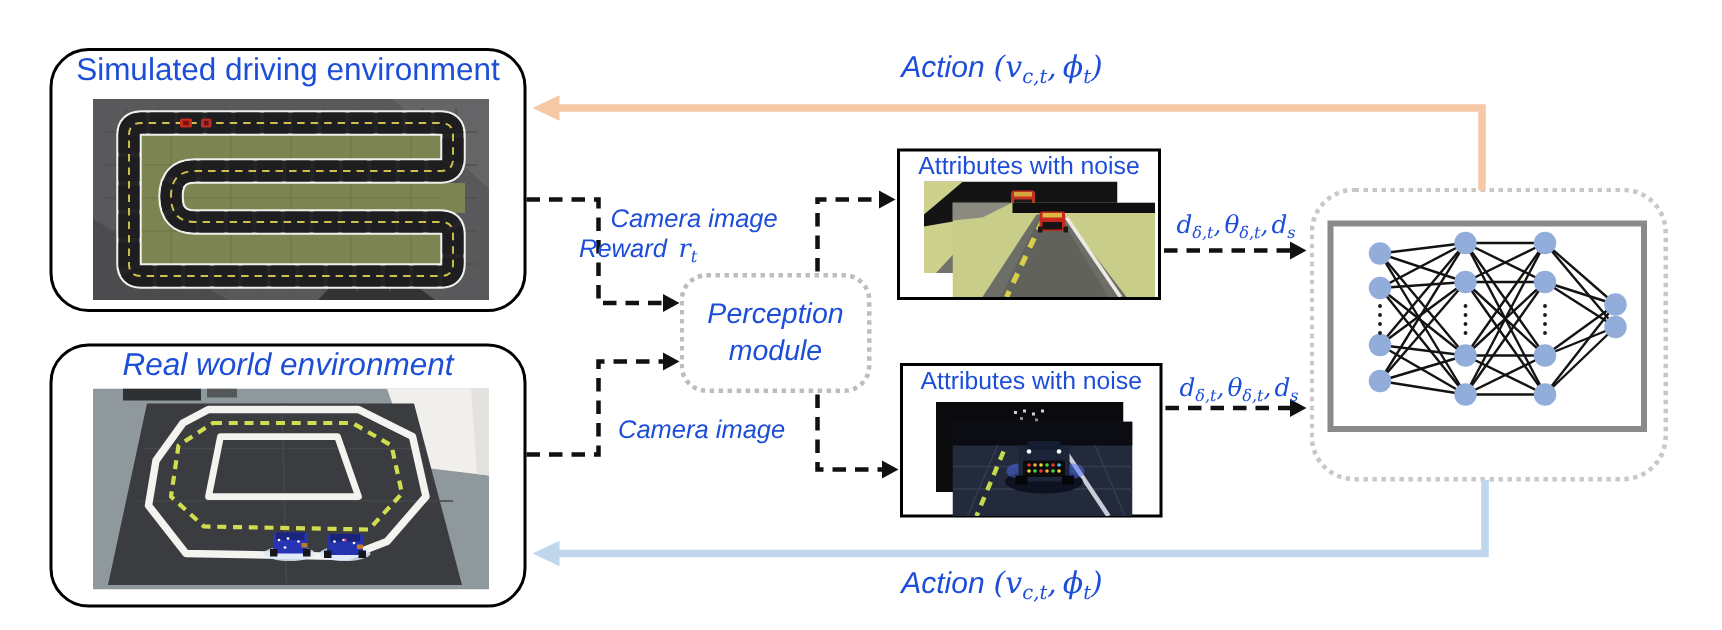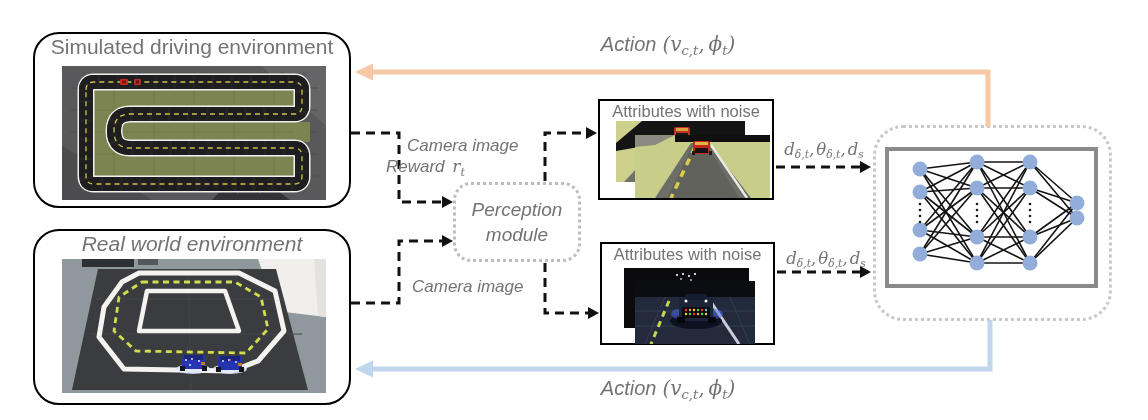--- a/index.html
+++ b/index.html
@@ -1,17 +1,17 @@
 <!DOCTYPE html>
 <html><head>
 <meta charset="utf-8">
 <style>
   html,body{margin:0;padding:0;background:#fff;}
   #canvas{position:relative;width:1148px;height:420px;background:#fff;overflow:hidden;
-          font-family:"Liberation Sans",sans-serif;color:#737373;}
+          font-family:"Liberation Sans",sans-serif;color:#1d4ed8;}
   .abs{position:absolute;}
   .env-box{border:2.5px solid #000;border-radius:26px;background:#fff;box-sizing:border-box;z-index:2;}
   .box-title{font-size:21px;font-weight:400;text-align:center;z-index:4;}
   .attr-box{border:2px solid #000;background:#fff;box-sizing:border-box;z-index:2;}
   .attr-title{font-size:16.5px;font-weight:400;text-align:center;z-index:4;width:100%;}
   .dotted-box{border:3px dotted #bdbdbd;border-radius:18px;background:#fff;box-sizing:border-box;z-index:2;}
   .drl-outer{border:3px dotted #c8c8c8;border-radius:30px;background:#fff;box-sizing:border-box;z-index:2;}
   .drl-inner{border:4px solid #8a8a8a;background:#fff;box-sizing:border-box;z-index:3;}
   .w{font-family:"Liberation Sans",sans-serif;font-style:italic;}
   .m{font-family:"DejaVu Serif",serif;font-style:italic;}

